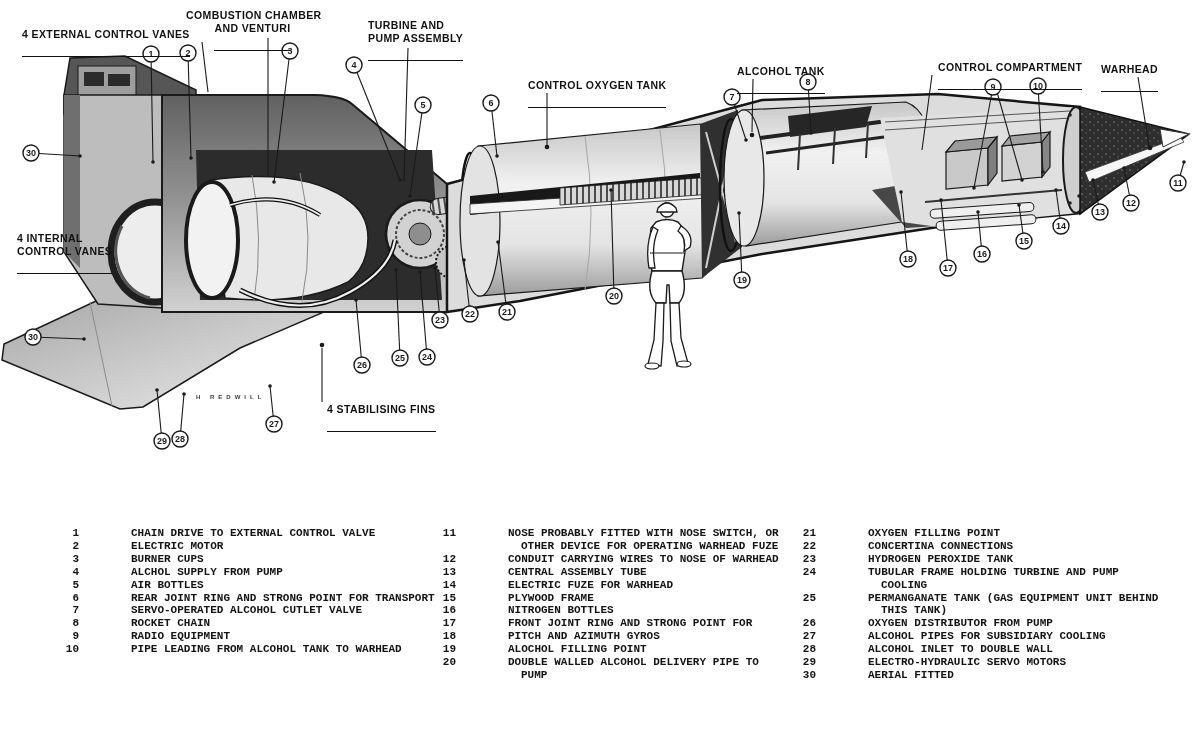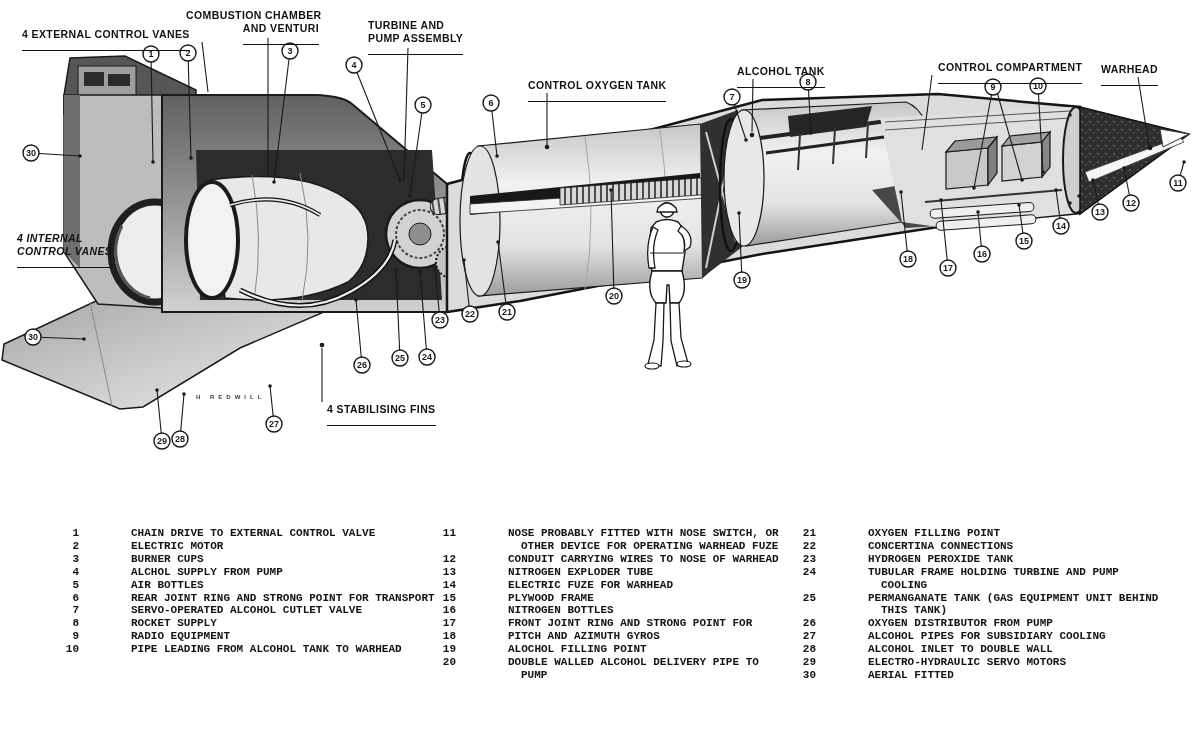--- a/index.html
+++ b/index.html
@@ -3,22 +3,22 @@
 <meta charset="utf-8">
 <style>
   html,body{margin:0;padding:0;background:#ffffff;}
   .stage{position:relative;width:1200px;height:741px;background:#ffffff;overflow:hidden;
          font-family:"Liberation Sans",sans-serif;color:#1a1a1a;}
   .stage svg{position:absolute;left:0;top:0;}
 
   
   .dlabel{position:absolute;font:700 10.5px "Liberation Sans",sans-serif;letter-spacing:.4px;
           color:#111;white-space:nowrap;line-height:13px;}
-  .dlabel.right{text-align:right;}
-  .dlabel .ul{border-bottom:1.6px solid #111;padding-bottom:10px;}
+  .dlabel.right{text-align:center;}
+  .dlabel .ul{border-bottom:1.6px solid #111;padding-bottom:16px;}
 
   
   .leader{stroke:#1a1a1a;stroke-width:1.1;}
   .cnum-circle{fill:#ffffff;stroke:#1a1a1a;stroke-width:1.4;}
   .cnum-text{font:700 9px "Liberation Sans",sans-serif;text-anchor:middle;fill:#1a1a1a;}
 
   
   .signature{position:absolute;left:196px;top:394px;font:700 6px "Liberation Sans",sans-serif;
              letter-spacing:4px;color:#3c3c3c;}
 
@@ -422,21 +422,21 @@
       </div>
       <div class="dlabel" style="left: 737px; top: 65px; text-align: right;">
         <div><span class="ul">ALCOHOL TANK</span></div>
       </div>
       <div class="dlabel" style="left: 938px; top: 61px;">
         <div><span class="ul">CONTROL COMPARTMENT</span></div>
       </div>
       <div class="dlabel" style="left: 1101px; top: 63px;">
         <div><span class="ul">WARHEAD</span></div>
       </div>
-      <div class="dlabel" style="left: 17px; top: 232px; font-style: italic;">
+      <div class="dlabel" style="left: 17px; top: 232px;">
         <div><span>4 INTERNAL</span></div>
         <div><span class="ul">CONTROL VANES</span></div>
       </div>
       <div class="dlabel" style="left: 327px; top: 403px;">
         <div><span class="ul">4 STABILISING FINS</span></div>
       </div>
     </div>
 
   <div class="signature">H REDWILL</div>
 
@@ -480,21 +480,21 @@
         </div>
         <div class="litem">
           <div class="num">7</div>
           <div class="txt">
             <div>SERVO-OPERATED ALCOHOL CUTLET VALVE</div>
           </div>
         </div>
         <div class="litem">
           <div class="num">8</div>
           <div class="txt">
-            <div>ROCKET SUPPLY</div>
+            <div>ROCKET CHAIN</div>
           </div>
         </div>
         <div class="litem">
           <div class="num">9</div>
           <div class="txt">
             <div>RADIO EQUIPMENT</div>
           </div>
         </div>
         <div class="litem">
           <div class="num">10</div>
@@ -513,21 +513,21 @@
         </div>
         <div class="litem">
           <div class="num">12</div>
           <div class="txt">
             <div>CONDUIT CARRYING WIRES TO NOSE OF WARHEAD</div>
           </div>
         </div>
         <div class="litem">
           <div class="num">13</div>
           <div class="txt">
-            <div>NITROGEN EXPLODER TUBE</div>
+            <div>CENTRAL ASSEMBLY TUBE</div>
           </div>
         </div>
         <div class="litem">
           <div class="num">14</div>
           <div class="txt">
             <div>ELECTRIC FUZE FOR WARHEAD</div>
           </div>
         </div>
         <div class="litem">
           <div class="num">15</div>

